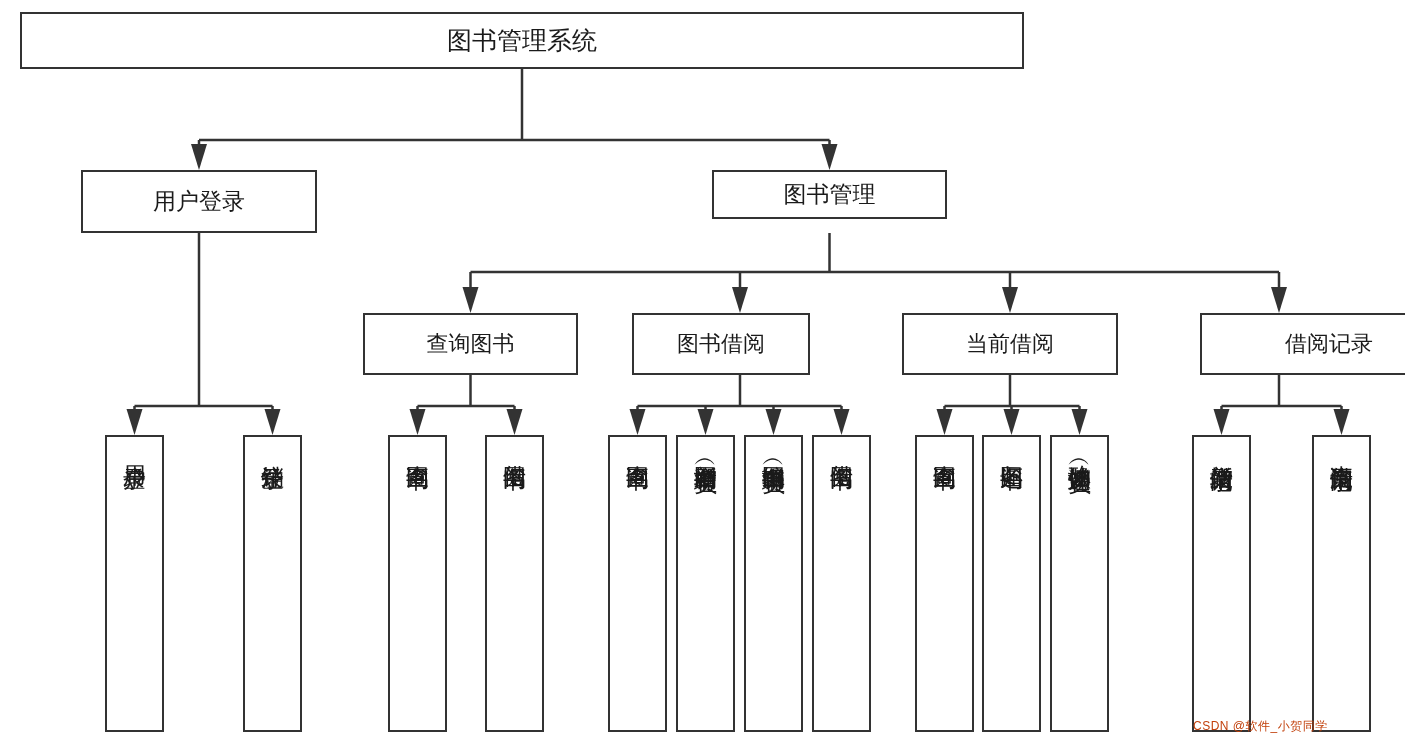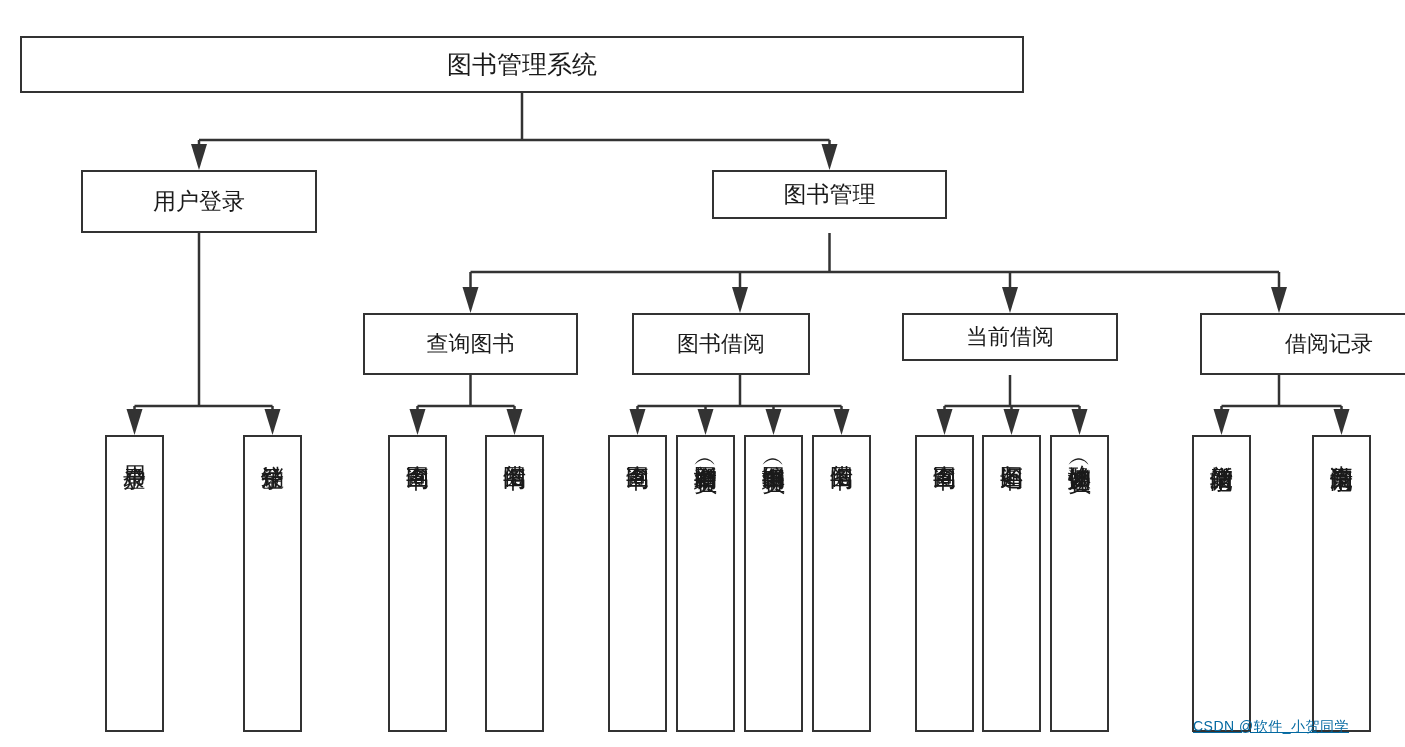--- a/index.html
+++ b/index.html
@@ -55,25 +55,24 @@
     align-items: center;
     padding-top: 10px;
     letter-spacing: 1px;
   }
   .node-label {
     display: block;
     white-space: pre-line;
   }
   .watermark {
     position: absolute;
-    font-size: 14px;
-    color: #0369a1;
+    font-size: 12px;
+    color: #c2410c;
     white-space: nowrap;
     letter-spacing: 0.5px;
-    text-decoration: underline;
   }
 </style>
 </head>
 <body>
 
 <div id="canvas">
   <svg id="edges" viewBox="0 0 1405 747">
       <line x1="522" y1="69" x2="522" y2="140" stroke="#333333" stroke-width="2.5"></line>
       <line x1="199" y1="140" x2="829.5" y2="140" stroke="#333333" stroke-width="2.5"></line>
       <line x1="199" y1="140" x2="199" y2="144" stroke="#333333" stroke-width="2.5"></line>
@@ -121,36 +120,36 @@
       <line x1="1079.5" y1="406" x2="1079.5" y2="409" stroke="#333333" stroke-width="2.5"></line>
       <path d="M 1071.5 409 L 1087.5 409 L 1079.5 435 Z" fill="#333333"></path>
       <line x1="1279" y1="375" x2="1279" y2="406" stroke="#333333" stroke-width="2.5"></line>
       <line x1="1221.5" y1="406" x2="1341.5" y2="406" stroke="#333333" stroke-width="2.5"></line>
       <line x1="1221.5" y1="406" x2="1221.5" y2="409" stroke="#333333" stroke-width="2.5"></line>
       <path d="M 1213.5 409 L 1229.5 409 L 1221.5 435 Z" fill="#333333"></path>
       <line x1="1341.5" y1="406" x2="1341.5" y2="409" stroke="#333333" stroke-width="2.5"></line>
       <path d="M 1333.5 409 L 1349.5 409 L 1341.5 435 Z" fill="#333333"></path>
     </svg>
   <div id="nodes-layer">
-      <div class="node root" id="node-root" style="left: 20px; top: 12px; width: 1004px; height: 57px; margin-top: 24px;">
+      <div class="node root" id="node-root" style="left: 20px; top: 12px; width: 1004px; height: 57px;">
         <span class="node-label">图书管理系统</span>
       </div>
       <div class="node lvl2" id="node-n_user_login" style="left: 81px; top: 170px; width: 236px; height: 63px;">
         <span class="node-label">用户登录</span>
       </div>
       <div class="node lvl2" id="node-n_book_mgmt" style="left: 712px; top: 170px; width: 235px; height: 49px;">
         <span class="node-label">图书管理</span>
       </div>
       <div class="node lvl3" id="node-n_new_book_rec" style="left: 363px; top: 313px; width: 215px; height: 62px;">
         <span class="node-label">查询图书</span>
       </div>
       <div class="node lvl3" id="node-n_book_borrow" style="left: 632px; top: 313px; width: 178px; height: 62px;">
         <span class="node-label">图书借阅</span>
       </div>
-      <div class="node lvl3" id="node-n_current_borrow" style="left: 902px; top: 313px; width: 216px; height: 48px;">
+      <div class="node lvl3" id="node-n_current_borrow" style="left: 902px; top: 313px; width: 216px; height: 62px;">
         <span class="node-label">当前借阅</span>
       </div>
       <div class="node lvl3" id="node-n_borrow_record" style="left: 1172px; top: 313px; width: 258px; height: 62px; margin-left: 28px;">
         <span class="node-label">借阅记录</span>
       </div>
       <div class="node leaf" id="node-l_user_login" style="left: 105px; top: 435px; width: 59px; height: 297px;">
         <span class="node-label">用户登录</span>
       </div>
       <div class="node leaf" id="node-l_logout" style="left: 243px; top: 435px; width: 59px; height: 297px;">
         <span class="node-label">注销登录</span>

